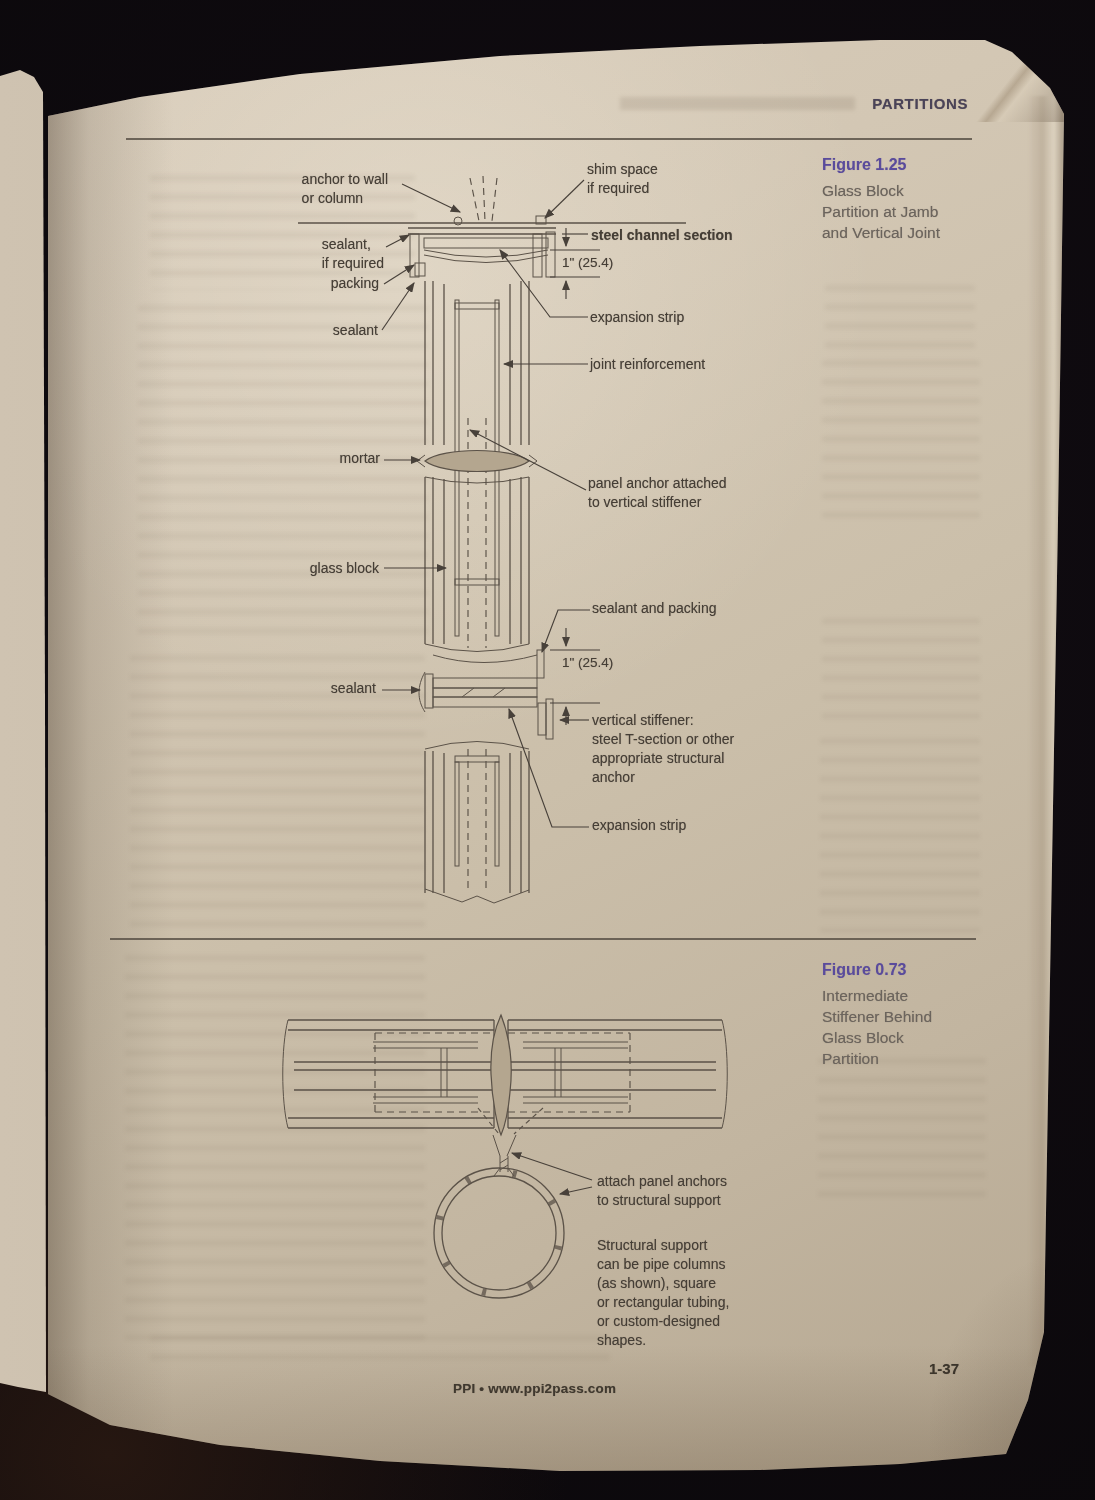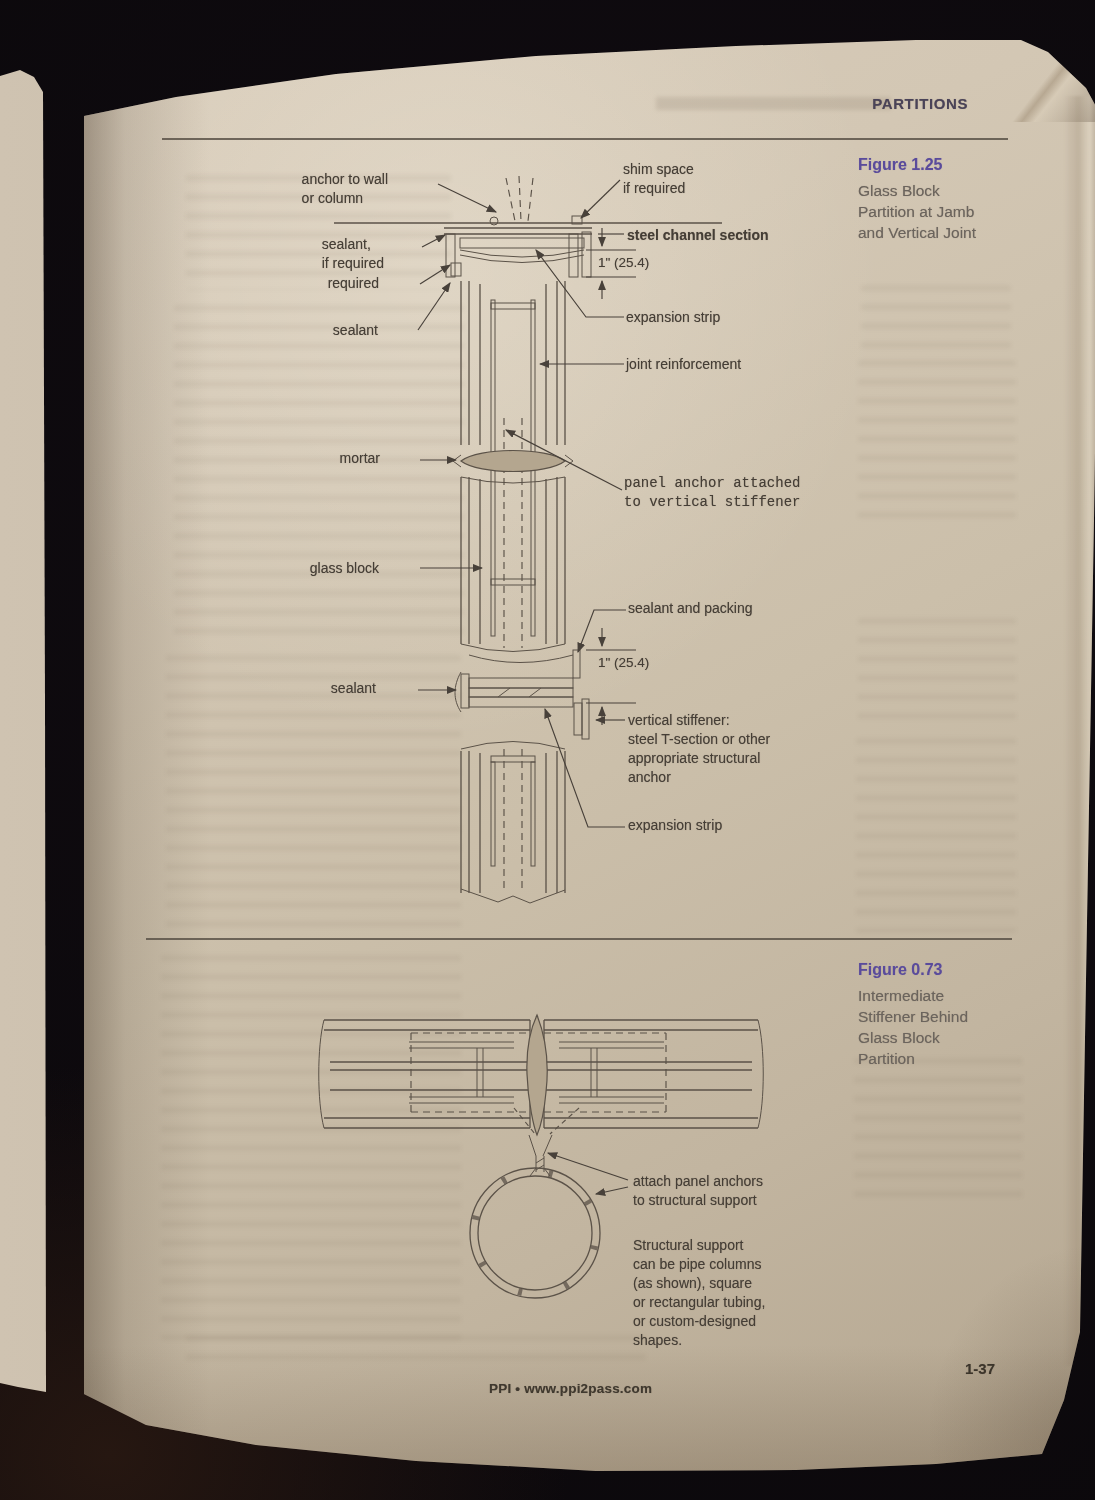--- a/index.html
+++ b/index.html
@@ -8,21 +8,21 @@
       radial-gradient(42% 26% at 10% 97%, #261711 0%, rgba(22,13,9,0) 100%),
       radial-gradient(130% 100% at 60% 40%, #110c12 0%, #090709 100%);
     font-family:"Liberation Sans","DejaVu Sans",sans-serif;}
   .left-page{position:absolute;inset:0;
     clip-path:polygon(0px 76px,20px 70px,34px 77px,43px 92px,45px 700px,46px 1392px,18px 1387px,0px 1383px);
     background:linear-gradient(90deg,#cfc3b1 0%,#c6baa7 55%,#96896f 88%,#3c3224 100%);}
   .page{position:absolute;inset:0;
     clip-path:polygon(48px 116px,140px 97px,300px 74px,500px 56px,700px 46px,880px 40px,985px 40px,1012px 52px,1050px 88px,1064px 114px,1058px 520px,1050px 980px,1044px 1332px,1028px 1400px,1006px 1454px,900px 1464px,760px 1470px,560px 1471px,380px 1461px,220px 1445px,110px 1425px,48px 1394px);
     background:
       radial-gradient(60% 45% at 38% 18%, rgba(255,250,238,.28), rgba(255,250,238,0) 70%),
-      linear-gradient(152deg,#d9cdbb 0%,#d3c7b4 28%,#cbbfaa 52%,#c2b5a0 74%,#b3a58f 100%); margin-left: 36px;}
+      linear-gradient(152deg,#d9cdbb 0%,#d3c7b4 28%,#cbbfaa 52%,#c2b5a0 74%,#b3a58f 100%);}
   .gutter{position:absolute;left:44px;top:0;width:150px;height:100%;
     background:linear-gradient(90deg,rgba(62,48,34,.40) 0,rgba(62,48,34,.15) 45px,rgba(62,48,34,0) 130px);}
   .edge-right{position:absolute;left:1028px;top:96px;width:36px;height:1270px;
     background:linear-gradient(90deg,rgba(0,0,0,0) 0,rgba(110,90,65,.16) 40%,rgba(255,248,232,.26) 72%,rgba(80,62,44,.30) 100%);
     filter:blur(1px);}
   .corner-tr{position:absolute;left:972px;top:36px;width:94px;height:86px;
     background:linear-gradient(128deg,rgba(0,0,0,0) 44%,rgba(120,98,70,.30) 50%,rgba(230,218,196,.22) 58%,rgba(70,54,38,.30) 100%);}
   .vig-bottom{position:absolute;left:0;top:1345px;width:100%;height:155px;
     background:linear-gradient(180deg,rgba(84,66,46,0) 0,rgba(84,66,46,.26) 85%);}
   .vig-br{position:absolute;right:0;top:1100px;width:300px;height:400px;
@@ -235,26 +235,26 @@
     </svg>
 
     <div class="ann r" style="right:707px;top:170px;">anchor to wall
 or column</div>
     <div class="ann" style="left:587px;top:160px;">shim space
 if required</div>
     <div class="ann" style="left:591px;top:226px;font-weight:bold;">steel channel section</div>
     <div class="ann dim" style="left:562px;top:253px;">1" (25.4)</div>
     <div class="ann r" style="right:711px;top:235px;">sealant,
 if required</div>
-    <div class="ann r" style="right:716px;top:274px;">required</div>
+    <div class="ann r" style="right:716px;top:274px;">packing</div>
     <div class="ann r" style="right:717px;top:321px;">sealant</div>
     <div class="ann" style="left:590px;top:308px;">expansion strip</div>
     <div class="ann" style="left:590px;top:355px;">joint reinforcement</div>
     <div class="ann r" style="right:715px;top:449px;">mortar</div>
-    <div class="ann" style="left:588px;top:474px;font-family:Liberation Mono, monospace;">panel anchor attached
+    <div class="ann" style="left:588px;top:474px;">panel anchor attached
 to vertical stiffener</div>
     <div class="ann r" style="right:716px;top:559px;">glass block</div>
     <div class="ann" style="left:592px;top:599px;">sealant and packing</div>
     <div class="ann dim" style="left:562px;top:653px;">1" (25.4)</div>
     <div class="ann r" style="right:719px;top:679px;">sealant</div>
     <div class="ann" style="left:592px;top:711px;">vertical stiffener:
 steel T-section or other
 appropriate structural
 anchor</div>
     <div class="ann" style="left:592px;top:816px;">expansion strip</div>

